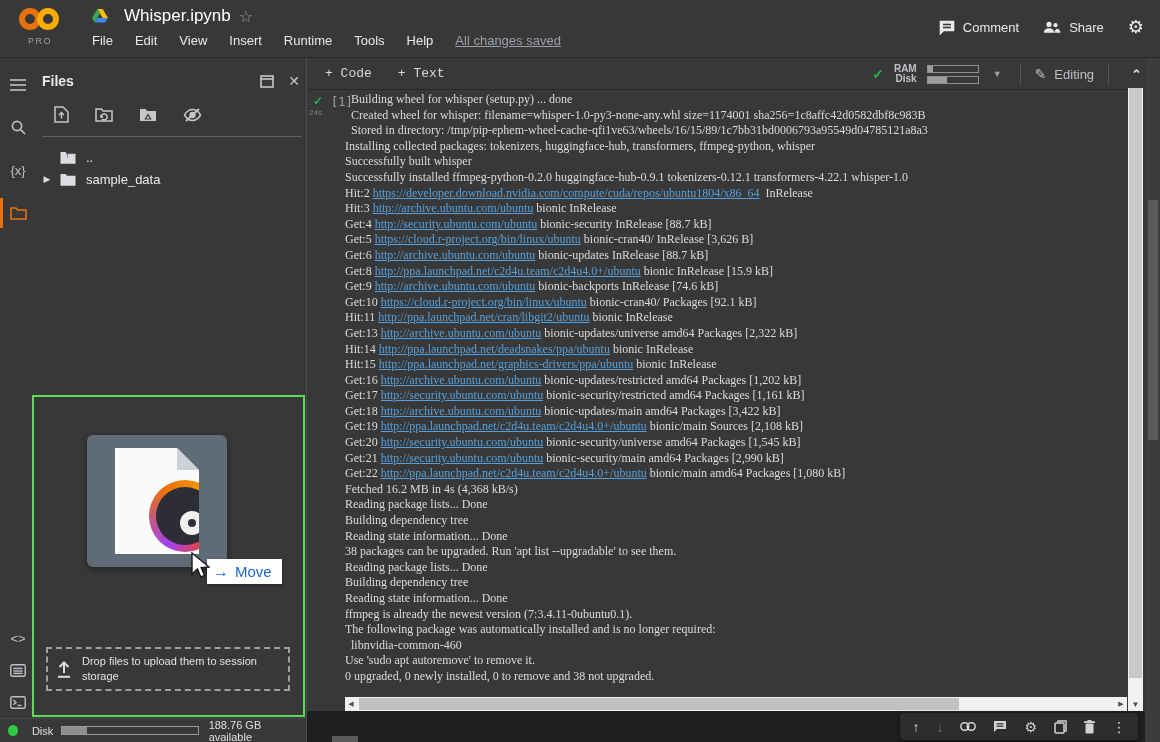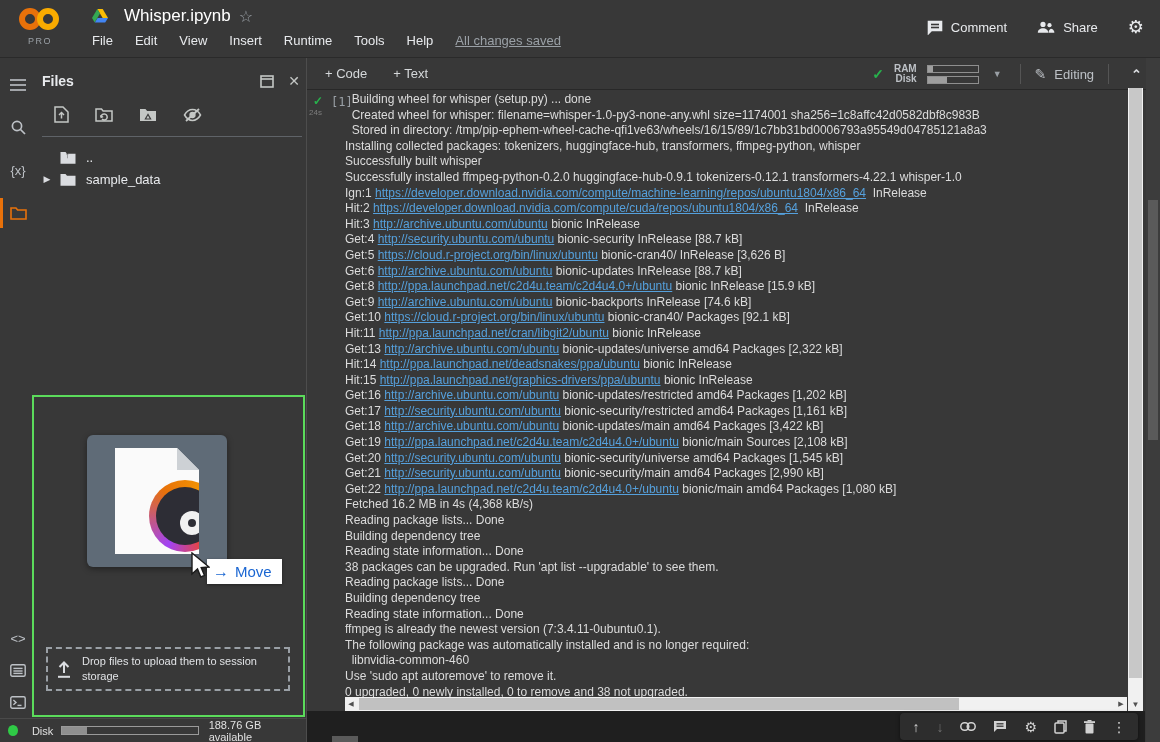--- a/index.html
+++ b/index.html
@@ -16,21 +16,21 @@
   .ring.left  { left:2px;  border:6px solid var(--logo-left); }
   .ring.right { left:20px; border:6px solid var(--logo-right); }
   .logo-pro { display:block; text-align:center; font-size:9px; letter-spacing:1.5px; color:#9aa0a6; margin-top:3px; }
   .title-row { position:absolute; left:92px; top:6px; display:flex; align-items:center; gap:8px; }
   .doc-title { font-size:17px; color:#ffffff;margin-left:8px; }
   .star { color:#9aa0a6; font-size:16px; cursor:pointer; }
   .menu-row { position:absolute; left:92px; top:33px; display:flex; align-items:center; gap:22px;
               font-size:13px; color:#e8eaed; }
   .menu-row span { cursor:pointer; }
   .save-status { color:#9aa0a6; text-decoration:underline; }
-  .header-right { position:absolute; right:16px; top:16px; display:flex; align-items:center; gap:30px;
+  .header-right { position:absolute; right:16px; top:16px; display:flex; align-items:center; gap:24px;
                   font-size:13px; color:#e8eaed; }
   .hbtn { display:flex; align-items:center; gap:8px; cursor:pointer; }
   .gear-glyph { font-size:18px; color:#e8eaed; }
 
   
   .sidebar { position:absolute; left:0; top:58px; width:307px; height:684px; background:#383838;
              border-right:1px solid #4d4d4d; }
   .rail { position:absolute; left:0; top:0; width:36px; height:660px; }
   .rail-item { position:absolute; left:0; width:36px; height:30px; display:flex; align-items:center;
                justify-content:center; color:#bdc1c6; cursor:pointer; font-size:13px; }
@@ -82,21 +82,21 @@
   .footer-disk-label { font-size:11px; color:#e0e0e0; }
   .footer-bar { width:152px; height:9px; border:1px solid #9a9a9a; background:transparent; position:relative; }
   .footer-bar-fill { position:absolute; left:0; top:0; bottom:0; width:18%; background:#8f8f8f; }
   .footer-available { font-size:11px; color:#e0e0e0; margin-left:2px; }
 
   
   .main { position:absolute; left:307px; top:58px; width:853px; height:684px; background:#383838; }
   .nb-toolbar { position:absolute; left:0; top:0; width:853px; height:32px; border-bottom:1px solid #282828;
                 display:flex; align-items:center; }
   .tb-left { display:flex; align-items:center; gap:26px; padding-left:18px; font-size:13px; color:#d5d8da; }
-  .tb-btn { cursor:pointer; }
+  .tb-btn { cursor:pointer;font-family:Liberation Mono, monospace; }
   .tb-right { position:absolute; right:10px; top:0; height:32px; display:flex; align-items:center; gap:10px; }
   .check-glyph { color:var(--success); font-size:14px; font-weight:bold; }
   .resource-labels { display:flex; flex-direction:column; line-height:10px; font-size:10px; font-weight:bold;
                      color:#bdc1c6; text-align:right; }
   .resource-bars { display:flex; flex-direction:column; gap:3px; }
   .mini-bar { width:52px; height:8px; border:1px solid #8f8f8f; position:relative; }
   .mini-fill { position:absolute; left:0; top:0; bottom:0; background:#9e9e9e; }
   .dd-arrow { color:#9aa0a6; font-size:9px; cursor:pointer; padding:0 4px; }
   .tb-sep { width:1px; height:20px; background:#555; margin:0 4px; }
   .editing-btn { display:flex; align-items:center; gap:8px; color:#bdc1c6; font-size:13px; cursor:pointer; }
@@ -105,21 +105,21 @@
 
   
   .cell-gutter { position:absolute; left:0; top:32px; width:38px; }
   .gutter-check { position:absolute; left:6px; top:4px; color:var(--success); font-size:12px; font-weight:bold; }
   .gutter-time { position:absolute; left:2px; top:18px; font-size:8px; color:#7d7d7d; }
   .gutter-count { position:absolute; left:24px; top:5px; font-family:"DejaVu Sans Mono", monospace;
                   font-size:12px; color:#9aa0a6; }
 
   
   .console { position:absolute; left:38px; top:32px; width:782px; height:621px; overflow:hidden;
-             font-family:Liberation Sans, sans-serif; font-size:12px; line-height:15.6px;
+             font-family:Liberation Serif, serif; font-size:12px; line-height:15.6px;
              color:#dcdcdc; padding-top:2px; }
   .cline { white-space:pre; }
   .clink { color:var(--link); text-decoration:underline; cursor:pointer; }
 
   
   .vscroll { position:absolute; left:821px; top:30px; width:15px; height:624px; background:#f1f1f1; }
   .vscroll-thumb { position:absolute; left:1px; top:0; width:13px; height:590px; background:#c8c8c8; }
   .vscroll-arrow { position:absolute; left:0; bottom:1px; width:15px; height:13px; color:#505050;
                    font-size:8px; text-align:center; line-height:13px; cursor:pointer; }
   .hscroll { position:absolute; left:38px; top:639px; width:782px; height:14px; background:#f1f1f1; }
@@ -397,21 +397,20 @@
     </div>
 
     <div class="console" id="console-lines">
 
     <div class="cline"><span>  Building wheel for whisper (setup.py) ... done</span></div>
         <div class="cline"><span>  Created wheel for whisper: filename=whisper-1.0-py3-none-any.whl size=1174001 sha256=1c8affc42d0582dbf8c983B</span></div>
         <div class="cline"><span>  Stored in directory: /tmp/pip-ephem-wheel-cache-qfi1ve63/wheels/16/15/89/1c7bb31bd0006793a95549d04785121a8a3</span></div>
         <div class="cline"><span>Installing collected packages: tokenizers, huggingface-hub, transformers, ffmpeg-python, whisper</span></div>
         <div class="cline"><span>Successfully built whisper</span></div>
         <div class="cline"><span>Successfully installed ffmpeg-python-0.2.0 huggingface-hub-0.9.1 tokenizers-0.12.1 transformers-4.22.1 whisper-1.0</span></div>
-        <div class="cline"><span>Ign:1 </span><a class="clink">https://developer.download.nvidia.com/compute/machine-learning/repos/ubuntu1804/x86_64</a><span>  InRelease</span></div>
         <div class="cline"><span>Hit:2 </span><a class="clink">https://developer.download.nvidia.com/compute/cuda/repos/ubuntu1804/x86_64</a><span>  InRelease</span></div>
         <div class="cline"><span>Hit:3 </span><a class="clink">http://archive.ubuntu.com/ubuntu</a><span> bionic InRelease</span></div>
         <div class="cline"><span>Get:4 </span><a class="clink">http://security.ubuntu.com/ubuntu</a><span> bionic-security InRelease [88.7 kB]</span></div>
         <div class="cline"><span>Get:5 </span><a class="clink">https://cloud.r-project.org/bin/linux/ubuntu</a><span> bionic-cran40/ InRelease [3,626 B]</span></div>
         <div class="cline"><span>Get:6 </span><a class="clink">http://archive.ubuntu.com/ubuntu</a><span> bionic-updates InRelease [88.7 kB]</span></div>
         <div class="cline"><span>Get:8 </span><a class="clink">http://ppa.launchpad.net/c2d4u.team/c2d4u4.0+/ubuntu</a><span> bionic InRelease [15.9 kB]</span></div>
         <div class="cline"><span>Get:9 </span><a class="clink">http://archive.ubuntu.com/ubuntu</a><span> bionic-backports InRelease [74.6 kB]</span></div>
         <div class="cline"><span>Get:10 </span><a class="clink">https://cloud.r-project.org/bin/linux/ubuntu</a><span> bionic-cran40/ Packages [92.1 kB]</span></div>
         <div class="cline"><span>Hit:11 </span><a class="clink">http://ppa.launchpad.net/cran/libgit2/ubuntu</a><span> bionic InRelease</span></div>
         <div class="cline"><span>Get:13 </span><a class="clink">http://archive.ubuntu.com/ubuntu</a><span> bionic-updates/universe amd64 Packages [2,322 kB]</span></div>

